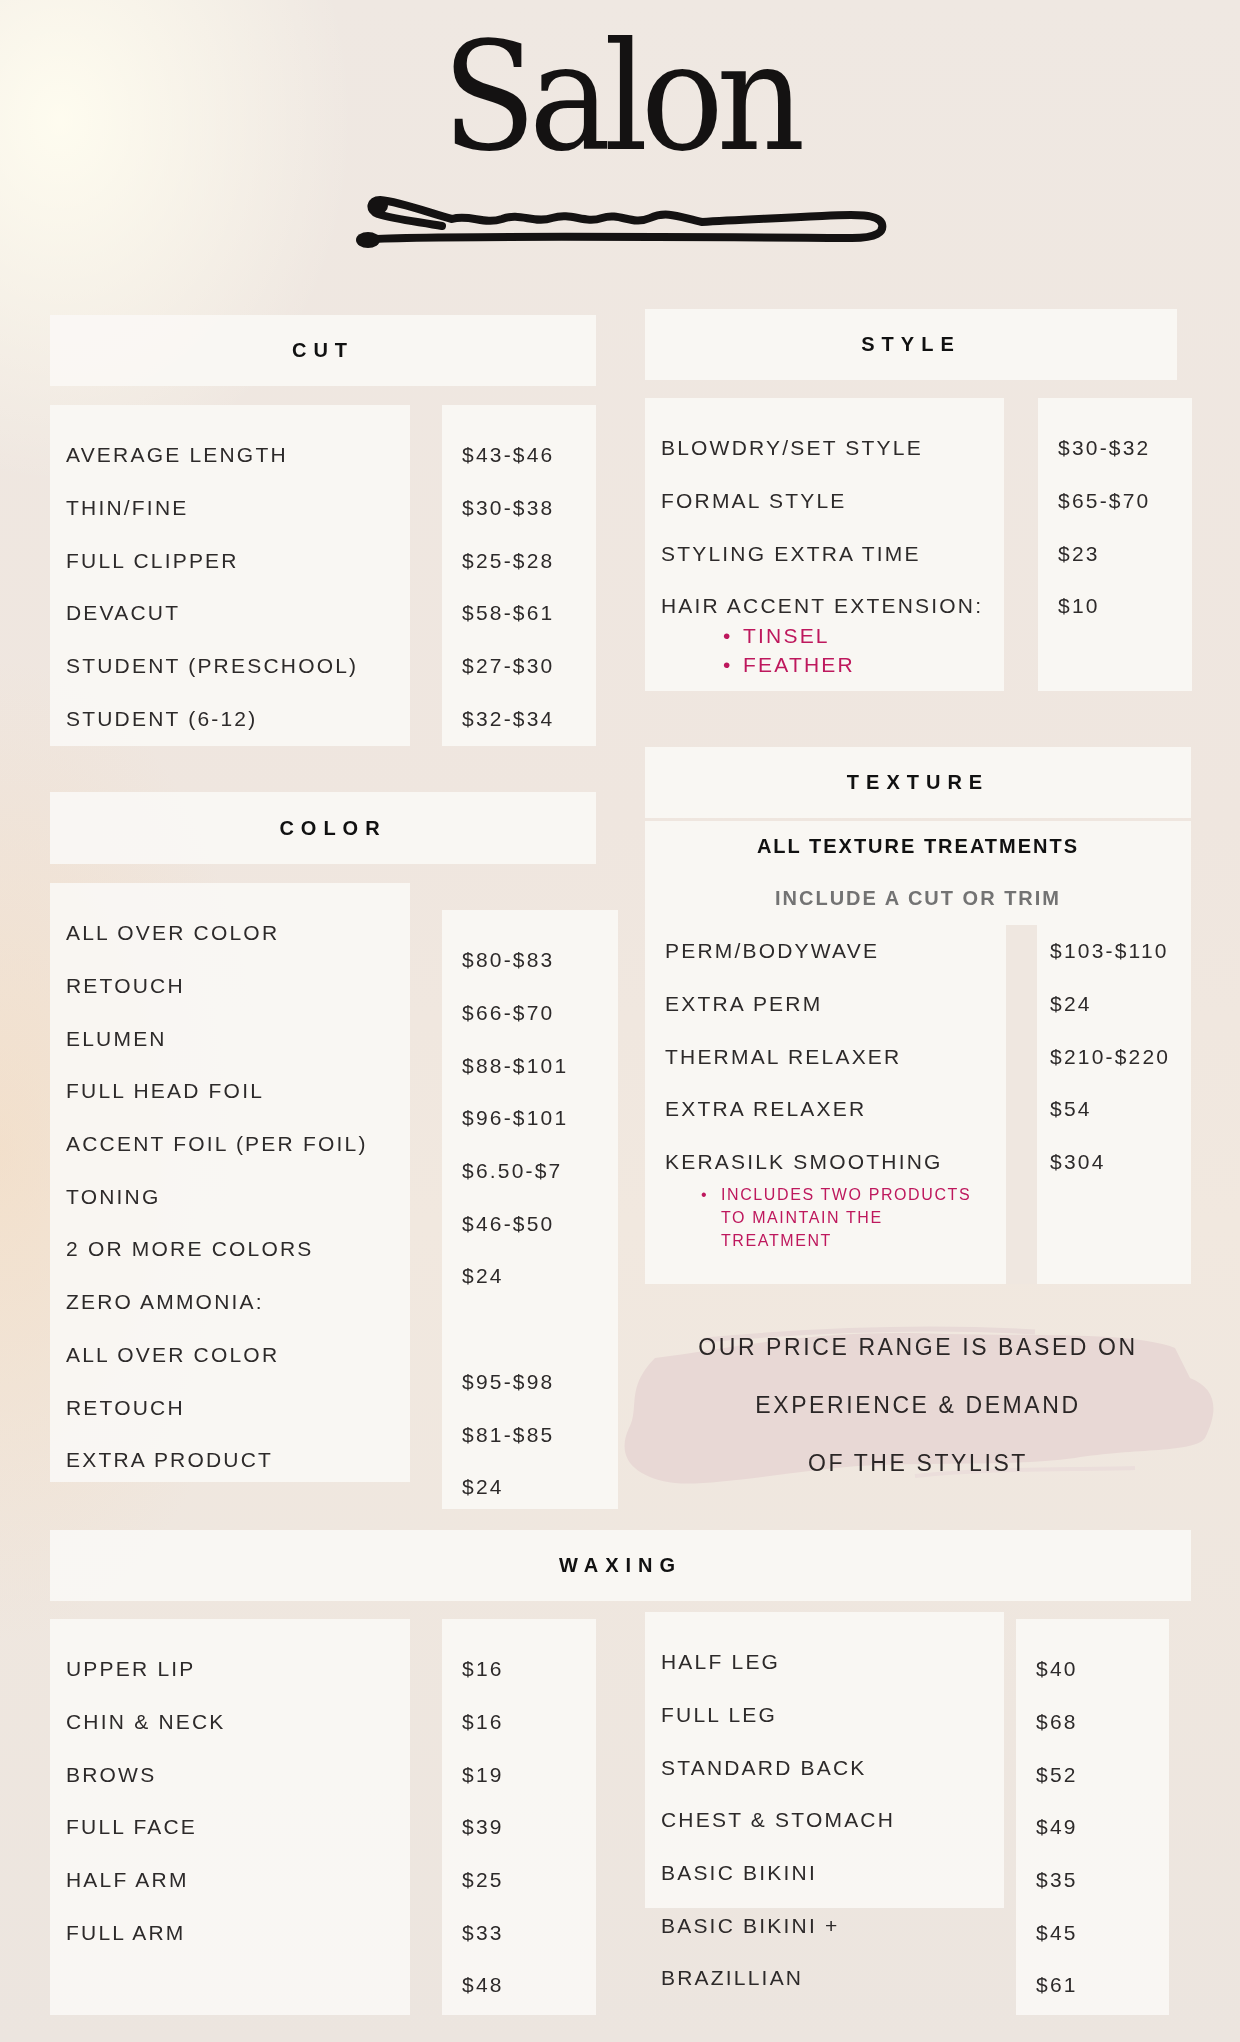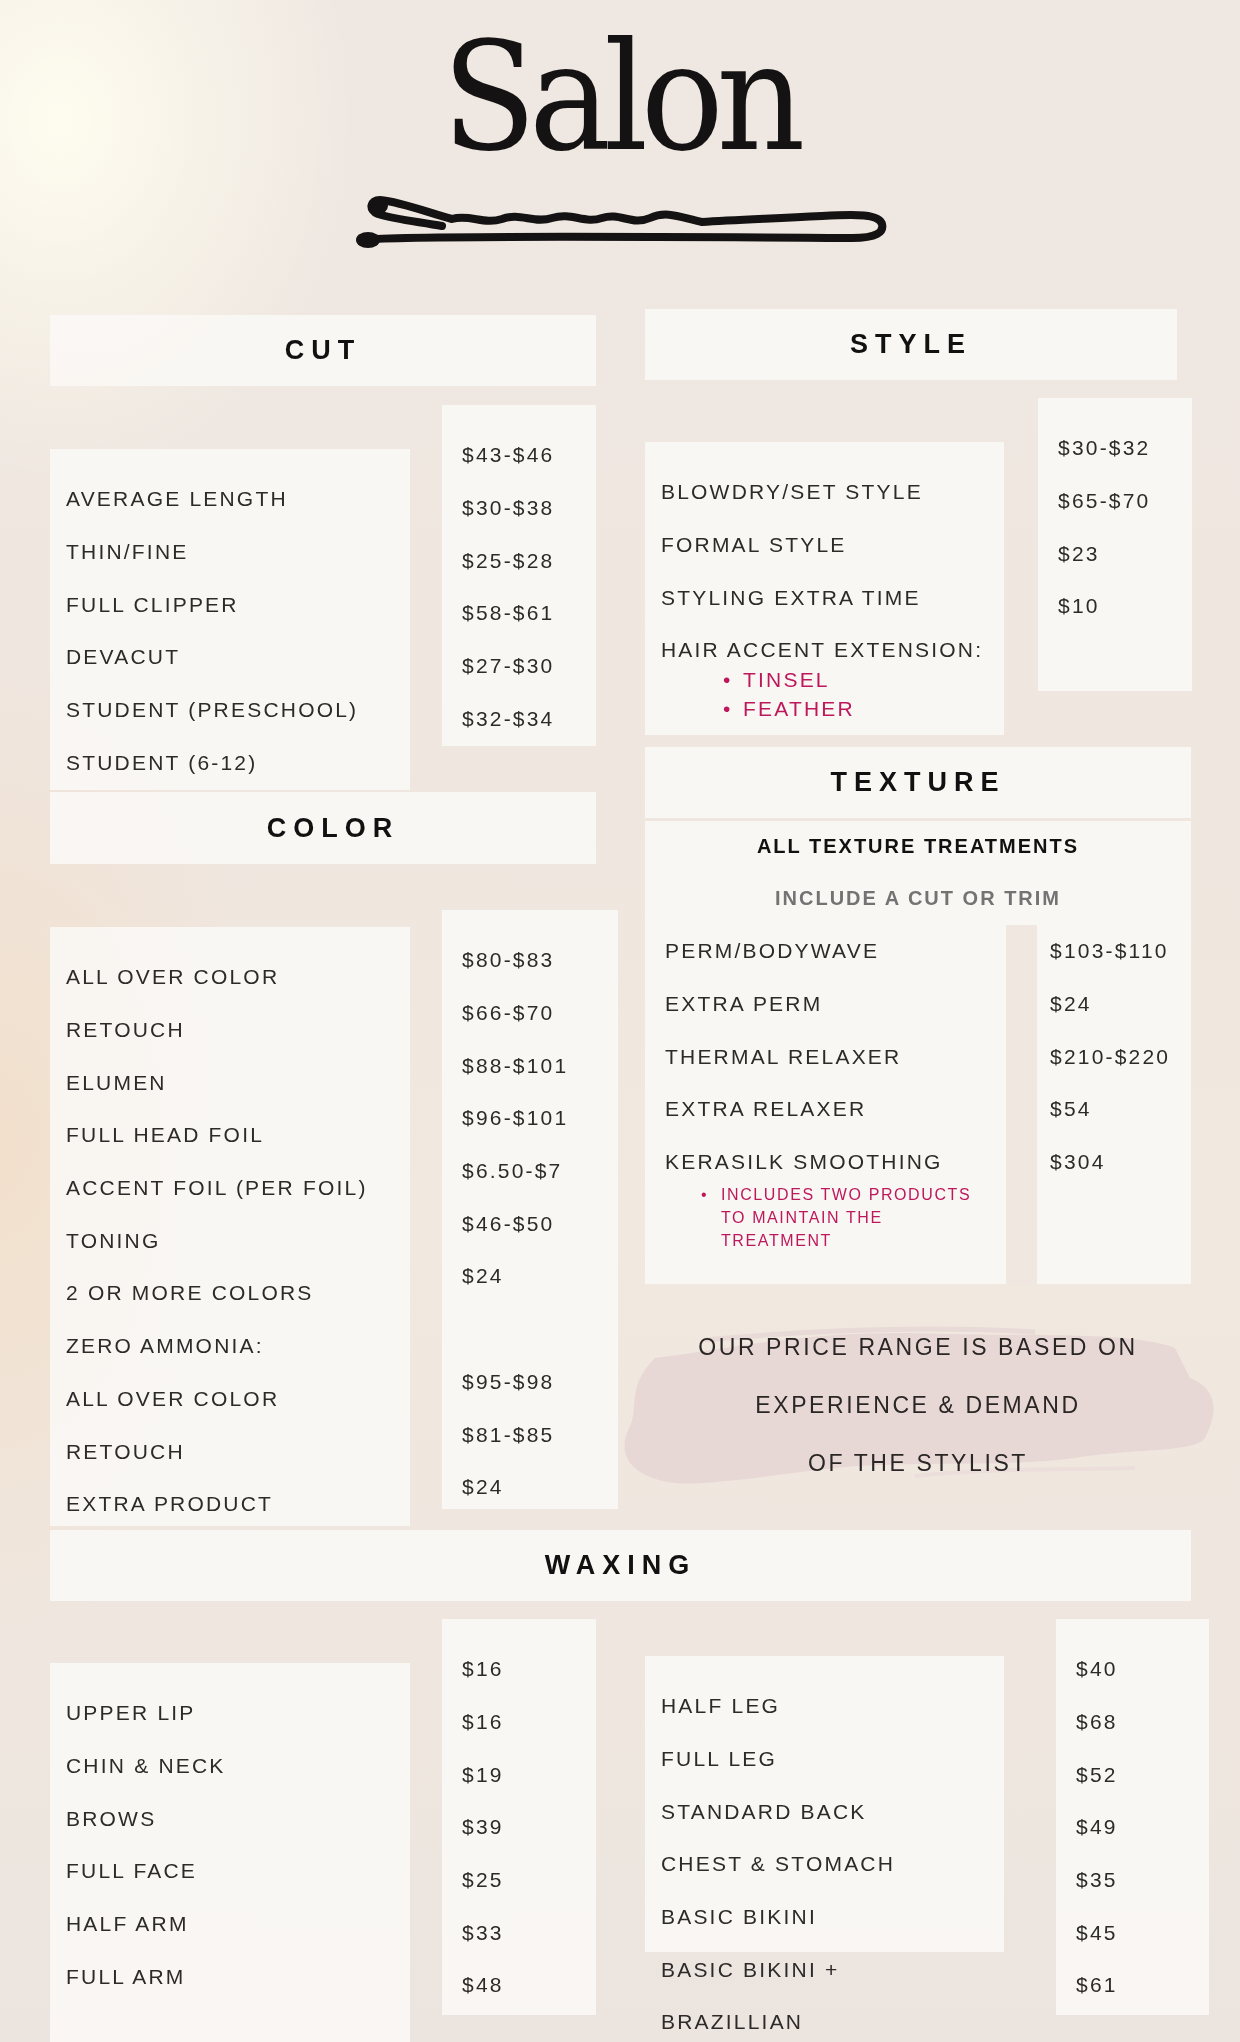--- a/index.html
+++ b/index.html
@@ -9,28 +9,28 @@
     color: #2a2626;
     background:
       radial-gradient(ellipse 420px 520px at 60px 120px, rgba(255,253,240,0.95), rgba(255,253,240,0) 70%),
       radial-gradient(ellipse 380px 700px at 0px 1150px, rgba(244,214,180,0.45), rgba(244,214,180,0) 70%),
       linear-gradient(180deg, #efe8e2 0%, #efe6df 40%, #f1e8df 60%, #ece5df 100%);
   }
   .abs { position: absolute; box-sizing: border-box; }
   .panel { background: rgba(250,247,244,0.93); }
   .hdr {
     display: flex; align-items: center; justify-content: center;
-    font-weight: bold; font-size: 27px; letter-spacing: 7px; color: #111;
+    font-weight: bold; font-size: 20px; letter-spacing: 7px; color: #111;
   }
   .list { list-style: none; margin: 0; padding: 0; }
   .row {
     height: 52.7px; display: flex; align-items: center;
     font-size: 21px; letter-spacing: 2.2px; color: #2d2a2a; white-space: nowrap;
   }
-  .items { padding: 24px 8px 0 16px; margin-top: 44px; }
+  .items { padding: 24px 8px 0 16px; }
   .prices { padding: 24px 0 0 20px; }
   .sub { font-size: 21px; letter-spacing: 2.2px; color: #be185d; line-height: 29px; }
   .sub li { list-style: none; position: relative; padding-left: 20px; }
   .sub li::before { content: "\2022"; position: absolute; left: 0; }
   .title {
     position: absolute; left: 0; width: 1240px; top: 22px; text-align: center;
     font-family: "DejaVu Serif", "Liberation Serif", serif;
     font-size: 150px; letter-spacing: -8px; color: #141212; line-height: 1;
     transform: scaleX(0.92); transform-origin: center;
   }
@@ -184,21 +184,21 @@
   <ul class="list">
     <li class="row">HALF LEG</li>
     <li class="row">FULL LEG</li>
     <li class="row">STANDARD BACK</li>
     <li class="row">CHEST &amp; STOMACH</li>
     <li class="row">BASIC BIKINI</li>
     <li class="row">BASIC BIKINI +</li>
     <li class="row">BRAZILLIAN</li>
   </ul>
 </div>
-<div class="abs panel prices" style="left:1056px;top:1619px;width:153px;height:396px;">
+<div class="abs panel prices" style="left:1016px;top:1619px;width:153px;height:396px;">
   <ul class="list">
     <li class="row">$40</li>
     <li class="row">$68</li>
     <li class="row">$52</li>
     <li class="row">$49</li>
     <li class="row">$35</li>
     <li class="row">$45</li>
     <li class="row">$61</li>
   </ul>
 </div>

